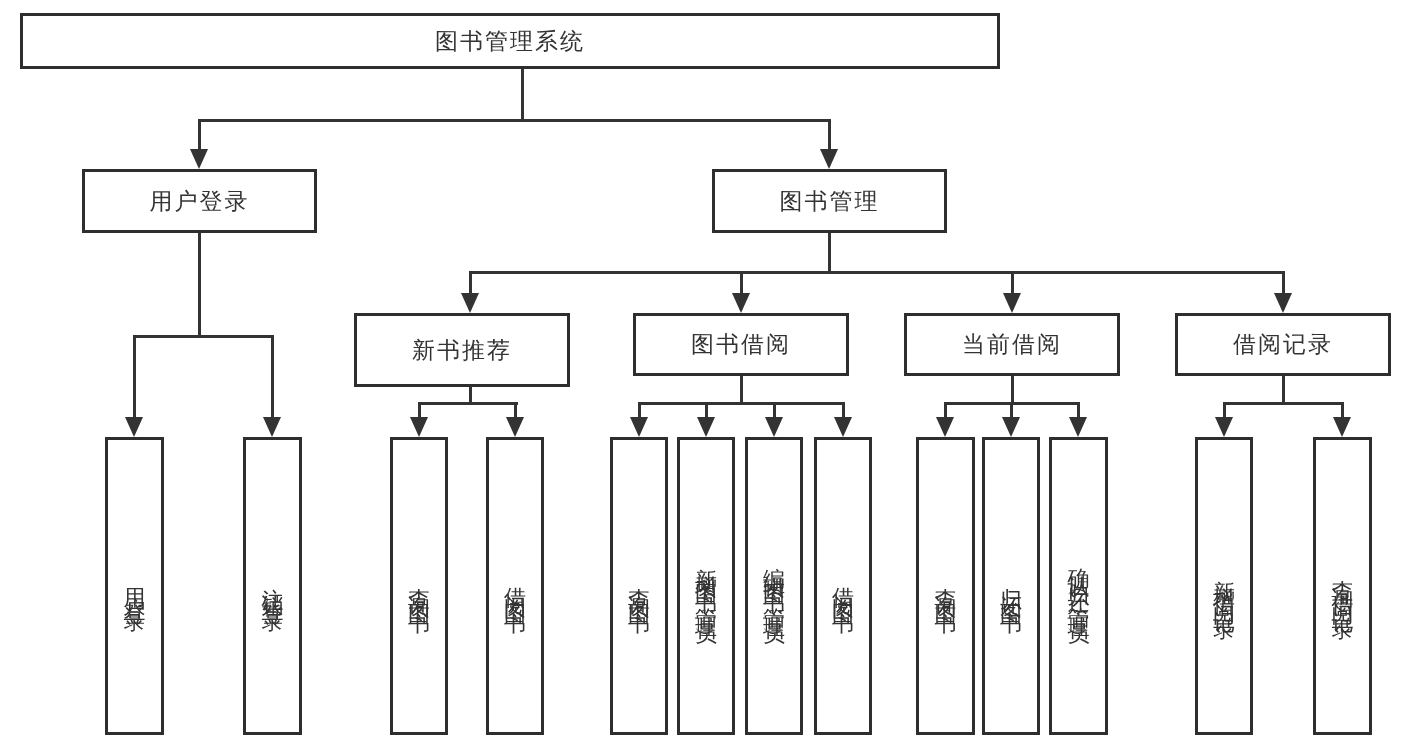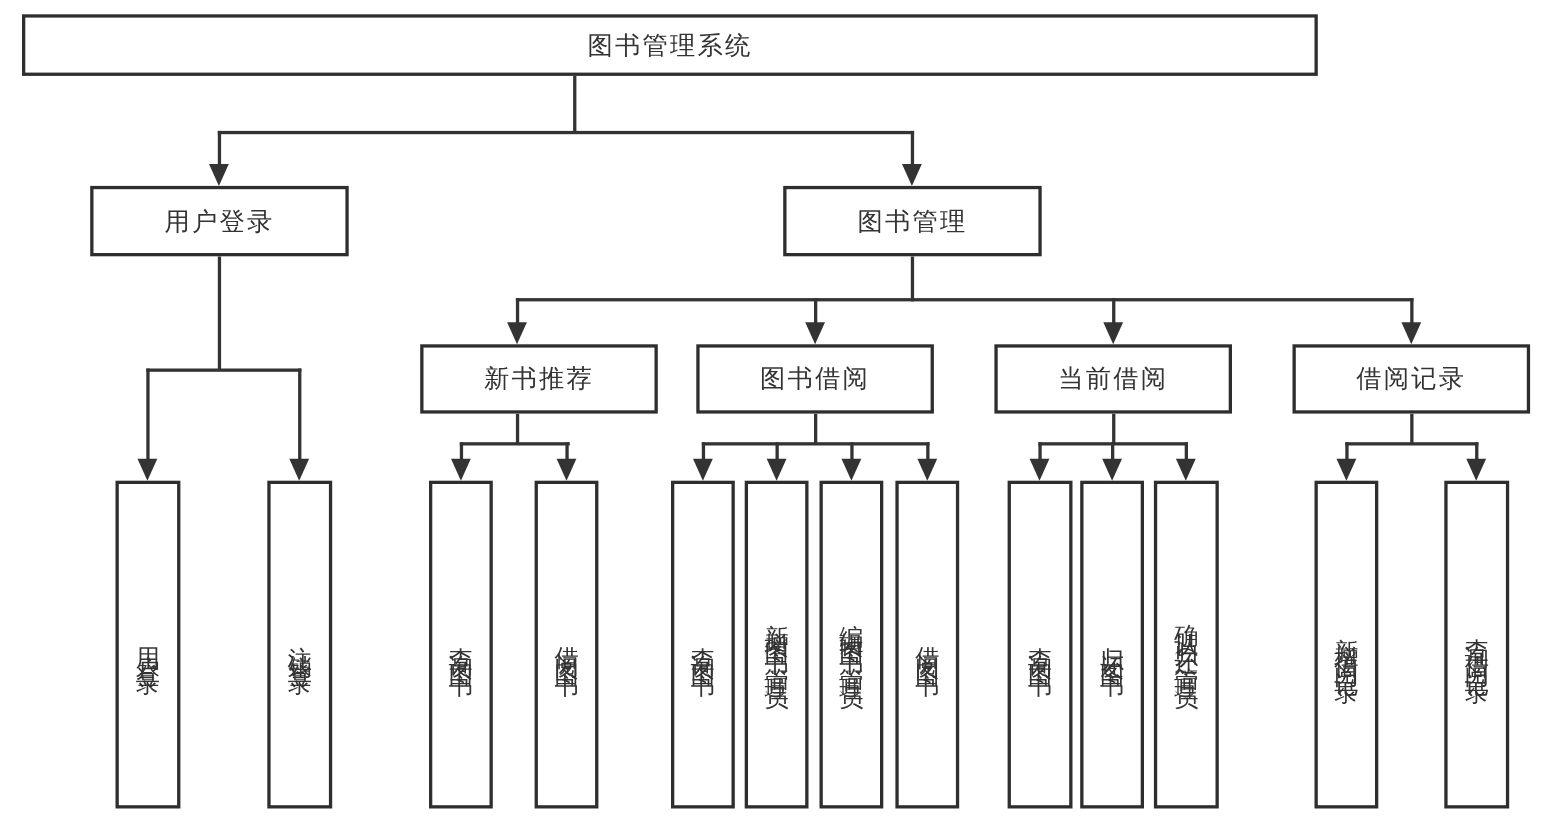--- a/index.html
+++ b/index.html
@@ -59,21 +59,21 @@
     color: #a8a8a8;
     white-space: nowrap;
     z-index: 5;
   }
 </style>
 </head>
 <body>
 
 <div id="canvas">
 
-  <div class="box" style="left:20px; top:13px; width:1178px; height:56px;">图书管理系统</div>
+  <div class="box" style="left:20px; top:13px; width:980px; height:56px;">图书管理系统</div>
 
   <div class="vline" style="left:520.5px; top:69px; height:52px;"></div>
   <div class="hline" style="left:197.5px; top:118.5px; width:633px;"></div>
   <div class="vline" style="left:197.5px; top:118.5px; height:32px;"></div>
   <div class="arrow" style="left:190px; top:149px;"></div>
   <div class="vline" style="left:827.5px; top:118.5px; height:32px;"></div>
   <div class="arrow" style="left:820px; top:149px;"></div>
 
   <div class="box" style="left:82px; top:169px; width:235px; height:64px;">用户登录</div>
   <div class="box" style="left:712px; top:169px; width:235px; height:64px;">图书管理</div>
@@ -89,21 +89,21 @@
   <div class="hline" style="left:468.5px; top:270.5px; width:816px;"></div>
   <div class="vline" style="left:468.5px; top:270.5px; height:23px;"></div>
   <div class="arrow" style="left:461px; top:293px;"></div>
   <div class="vline" style="left:739.5px; top:270.5px; height:23px;"></div>
   <div class="arrow" style="left:732px; top:293px;"></div>
   <div class="vline" style="left:1010.5px; top:270.5px; height:23px;"></div>
   <div class="arrow" style="left:1003px; top:293px;"></div>
   <div class="vline" style="left:1281.5px; top:270.5px; height:23px;"></div>
   <div class="arrow" style="left:1274px; top:293px;"></div>
 
-  <div class="box" style="left:382px; top:313px; width:216px; height:63px;">新书推荐</div>
+  <div class="box" style="left:354px; top:313px; width:216px; height:74px;">新书推荐</div>
   <div class="box" style="left:904px; top:313px; width:216px; height:63px;">当前借阅</div>
   <div class="box" style="left:633px; top:313px; width:216px; height:63px;">图书借阅</div>
   <div class="box" style="left:1175px; top:313px; width:216px; height:63px;">借阅记录</div>
 
   <div class="vline" style="left:468.5px; top:376px; height:28px;"></div>
   <div class="hline" style="left:417.5px; top:401.5px; width:100px;"></div>
   <div class="vline" style="left:417.5px; top:401.5px; height:17px;"></div>
   <div class="arrow" style="left:410px; top:417px;"></div>
   <div class="vline" style="left:513.5px; top:401.5px; height:17px;"></div>
   <div class="arrow" style="left:506px; top:417px;"></div>

